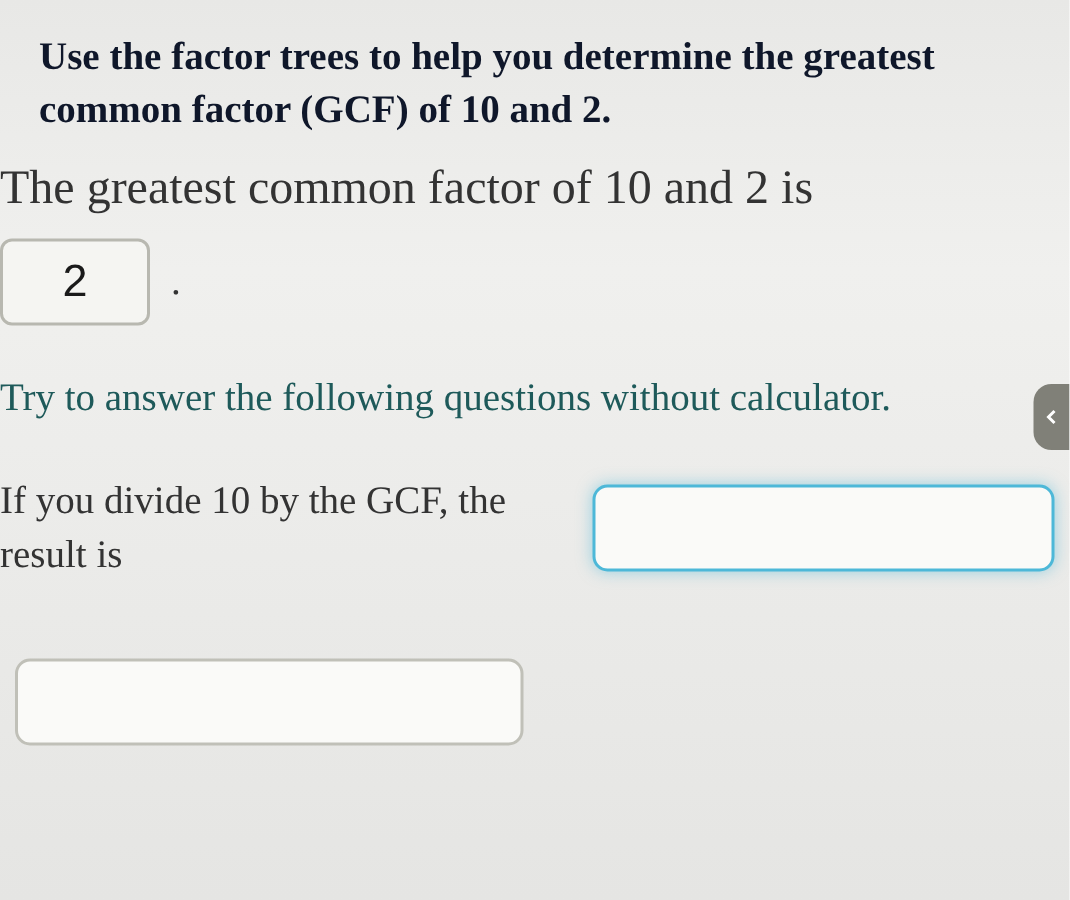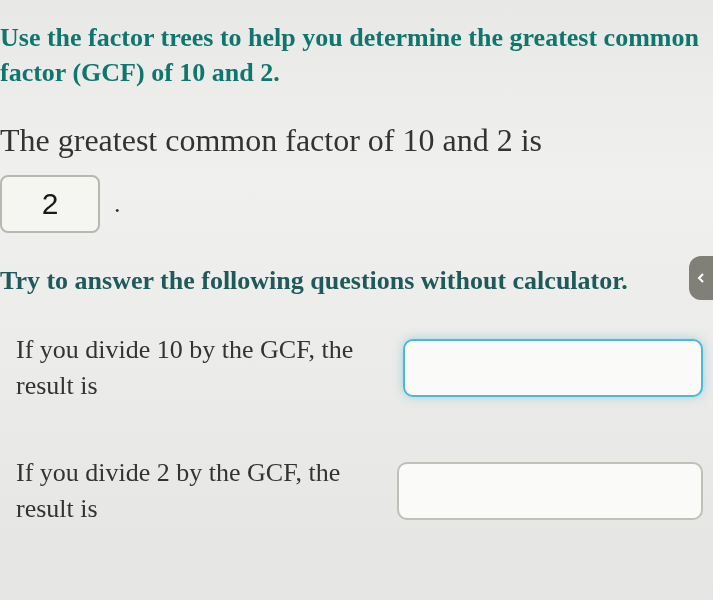--- a/index.html
+++ b/index.html
@@ -13,23 +13,24 @@
       background: linear-gradient(to bottom, #e8e8e6 0%, #f0f0ee 30%, #e5e5e3 100%);
       font-family: Georgia, 'Times New Roman', serif;
       color: #2a2a2a;
       padding: 20px 10px 20px 0;
       position: relative;
       overflow: hidden;
     }
     .instruction {
       font-size: 26px;
       font-weight: bold;
-      color: #0f766e;
+      color: #0f172a;
       line-height: 1.35;
-      margin-bottom: 28px;
+      margin-bottom: 12px;
+      padding-left: 26px;
     }
     .question-line {
       font-size: 32px;
       color: #333;
       line-height: 1.4;
       margin-bottom: 12px;
     }
     .answer-row {
       display: flex;
       align-items: center;
@@ -47,35 +48,34 @@
       text-align: center;
       display: inline-block;
     }
     .period {
       font-size: 26px;
       margin-left: 14px;
       color: #333;
     }
     .sub-instruction {
       font-size: 26px;
-      font-weight: bold;
+      font-weight: normal;
       color: #1e5a5a;
       line-height: 1.35;
       margin-bottom: 34px;
     }
     .divide-row {
       display: flex;
       align-items: center;
       margin-bottom: 50px;
       font-size: 26px;
       color: #333;
     }
     .divide-text {
       line-height: 1.4;
-      margin-left: 16px;
     }
     .input-box {
       border: 2px solid #c0c0b8;
       border-radius: 10px;
       background: #fafaf8;
       min-width: 130px;
       height: 58px;
       margin-left: 10px;
       font-size: 26px;
       font-family: Arial, sans-serif;
@@ -117,21 +117,20 @@
 </div>
 
 <div class="sub-instruction">Try to answer the following questions without calculator.</div>
 
 <div class="divide-row">
   <span class="divide-text">If you divide 10 by the GCF, the result is</span>
   <input type="text" class="input-box active" value="" style="">
 </div>
 
 <div class="divide-row">
-  <span class="divide-text">If you divide 2 by the GCF, the result is</span>
   <input type="text" class="input-box" value="" style="">
 </div>
 
 <div class="hint-nav">
   <svg viewBox="0 0 24 24" fill="none" stroke="#fff" stroke-width="3">
     <path d="M15 6l-6 6 6 6"></path>
   </svg>
 </div>
 
 </body></html>

